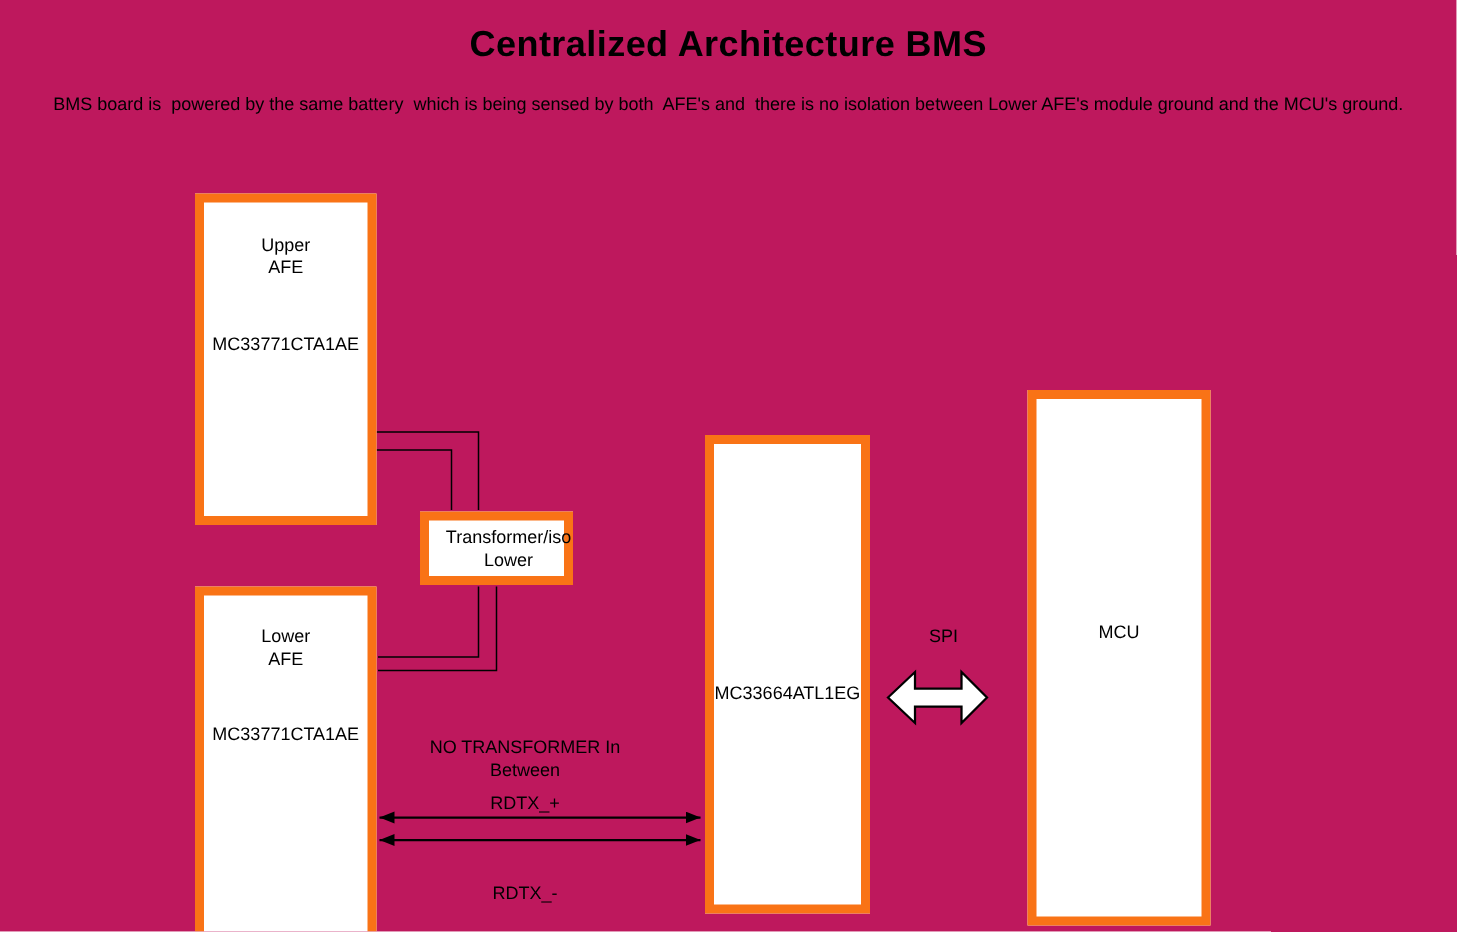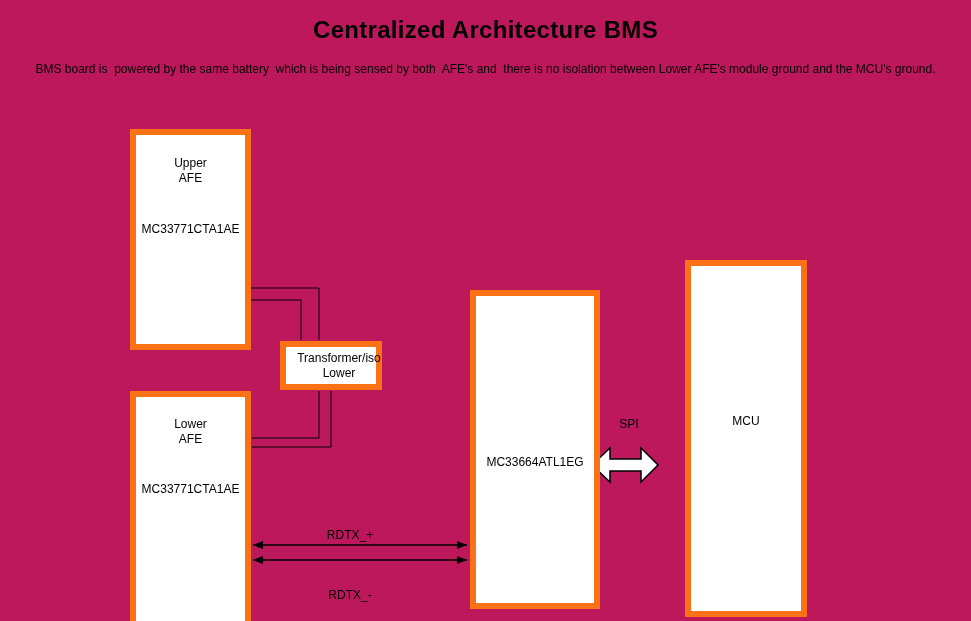--- a/index.html
+++ b/index.html
@@ -51,21 +51,21 @@
     font-size: 12px;
     line-height: 15px;
   }
   #upper-afe  { left: 130px; top: 129px; width: 121px; height: 221px; }
   #lower-afe  { left: 130px; top: 391px; width: 121px; height: 259px; padding-left: 28px; }
   #transformer {
     left: 280px; top: 341px; width: 102px; height: 49px;
     display: flex; flex-direction: column; align-items: center; justify-content: center;
     font-size: 12px; line-height: 15px; text-align: center; padding-left: 16px;
   }
-  #gateway { left: 470px; top: 290px; width: 130px; height: 319px; }
+  #gateway { left: 470px; top: 290px; width: 110px; height: 319px; }
   #mcu     { left: 659px; top: 260px; width: 122px; height: 357px; margin-left: 26px; }
 
   .freelabel {
     position: absolute;
     font-size: 12px;
     line-height: 15px;
     text-align: center;
   }
   #no-transformer-label { left: 270px; top: 491px; width: 160px; }
   #rdtx-plus-label      { left: 270px; top: 528px; width: 160px; text-align: center; }
@@ -128,17 +128,21 @@
   </div>
 
   <div class="box" id="gateway">
     <div class="lbl" style="top:159px;">MC33664ATL1EG</div>
   </div>
 
   <div class="box" id="mcu">
     <div class="lbl" style="top:148px;">MCU</div>
   </div>
 
+  <div class="freelabel" id="no-transformer-label">
+    <div>NO TRANSFORMER In</div>
+    <div>Between</div>
+  </div>
   <div class="freelabel" id="rdtx-plus-label">RDTX_+</div>
   <div class="freelabel" id="rdtx-minus-label">RDTX_-</div>
   <div class="freelabel" id="spi-label">SPI</div>
 
 </div>
 
 </body></html>

